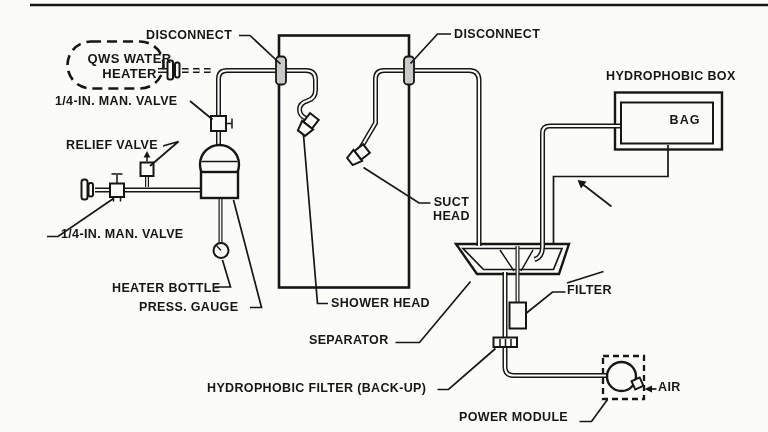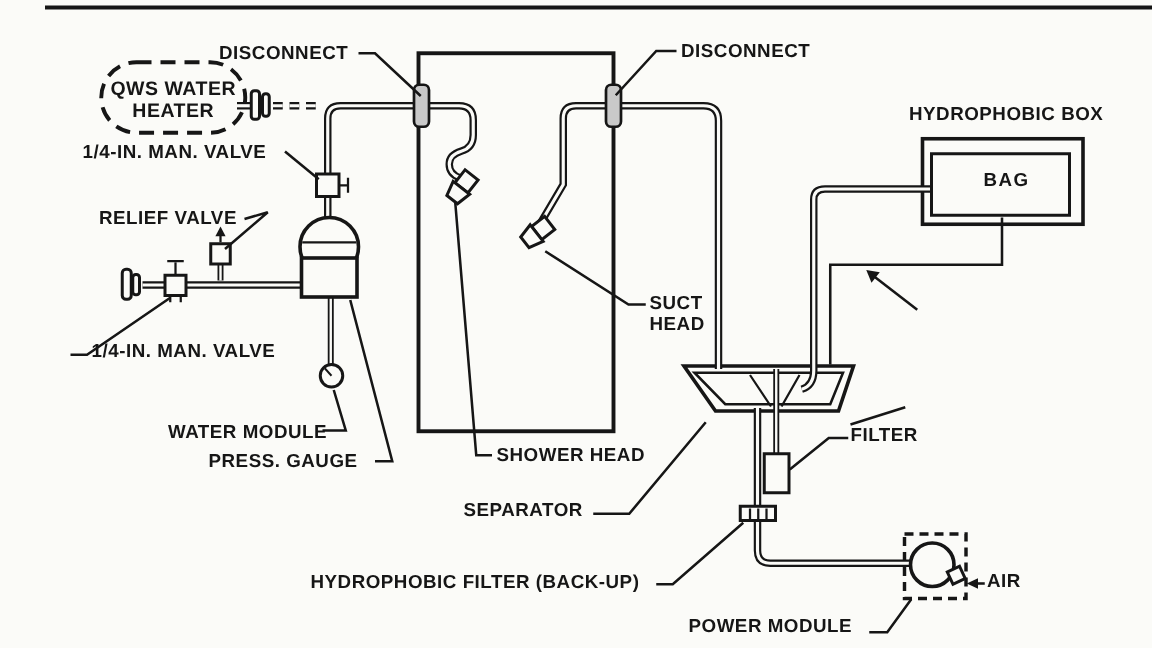--- a/index.html
+++ b/index.html
@@ -1,22 +1,22 @@
 <!DOCTYPE html>
 <html style="--ink: #161616; --paper: #fbfbf8; --fitting_gray: #c9c9c9;"><head>
 <meta charset="utf-8">
 <style>
   :root{ --ink:#161616; --paper:#fbfbf8; --fitting_gray:#c9c9c9; }
   html,body{margin:0;padding:0;background:#888;}
   #stage{position:relative;width:768px;height:432px;background:var(--paper);overflow:hidden;
          font-family:"Liberation Sans", sans-serif;}
   #art{position:absolute;left:0;top:0;}
   .lbl{position:absolute;color:var(--ink);font-weight:bold;font-size:12.5px;line-height:1.12;
-       letter-spacing:0.35px;white-space:pre-line;}
-  .ctr{text-align:center;}
+       letter-spacing:0.35px;white-space:pre-line;text-align:center;}
+  .ctr{text-align:center;margin-left:14px;}
   
   .po{fill:none;stroke:var(--ink);stroke-width:5;}
   .pi{fill:none;stroke:var(--paper);stroke-width:2.1;}
   .po.nar{stroke-width:4;} .pi.nar{stroke-width:1.6;}
   .po.dsh{stroke-dasharray:6.5 4.5;} .pi.dsh{stroke-dasharray:6.5 4.5;}
   .ln{fill:none;stroke:var(--ink);stroke-width:1.7;}
   .ld{fill:none;stroke:var(--ink);stroke-width:1.7;}
   .sh{fill:var(--paper);stroke:var(--ink);stroke-width:2.4;}
   .sh2{fill:var(--paper);stroke:var(--ink);stroke-width:2;}
   .fit{fill:var(--fitting_gray);stroke:var(--ink);stroke-width:1.8;}
@@ -189,21 +189,21 @@
     </g>
   </svg>
 
   <div class="lbl" style="left:146px;top:28px;">DISCONNECT</div>
   <div class="lbl" style="left:454px;top:27px;">DISCONNECT</div>
   <div class="lbl ctr" style="left:67px;top:52px;width:97px;font-size:13px;">QWS WATER
 HEATER</div>
   <div class="lbl" style="left:55px;top:94px;">1/4-IN. MAN. VALVE</div>
   <div class="lbl" style="left:66px;top:138px;">RELIEF VALVE</div>
   <div class="lbl" style="left:61px;top:227px;">1/4-IN. MAN. VALVE</div>
-  <div class="lbl" style="left:112px;top:281px;">WATER MODULE</div>
+  <div class="lbl" style="left:112px;top:281px;">HEATER BOTTLE</div>
   <div class="lbl" style="left:331px;top:296px;">SHOWER HEAD</div>
   <div class="lbl" style="left:139px;top:300px;">PRESS. GAUGE</div>
   <div class="lbl" style="left:433px;top:195px;">SUCT
 HEAD</div>
   <div class="lbl" style="left:309px;top:333px;">SEPARATOR</div>
   <div class="lbl" style="left:459px;top:410px;">POWER MODULE</div>
   <div class="lbl" style="left:207px;top:381px;">HYDROPHOBIC FILTER (BACK-UP)</div>
   <div class="lbl" style="left:567px;top:283px;">FILTER</div>
   <div class="lbl" style="left:658px;top:380px;">AIR</div>
   <div class="lbl" style="left:606px;top:69px;">HYDROPHOBIC BOX</div>

